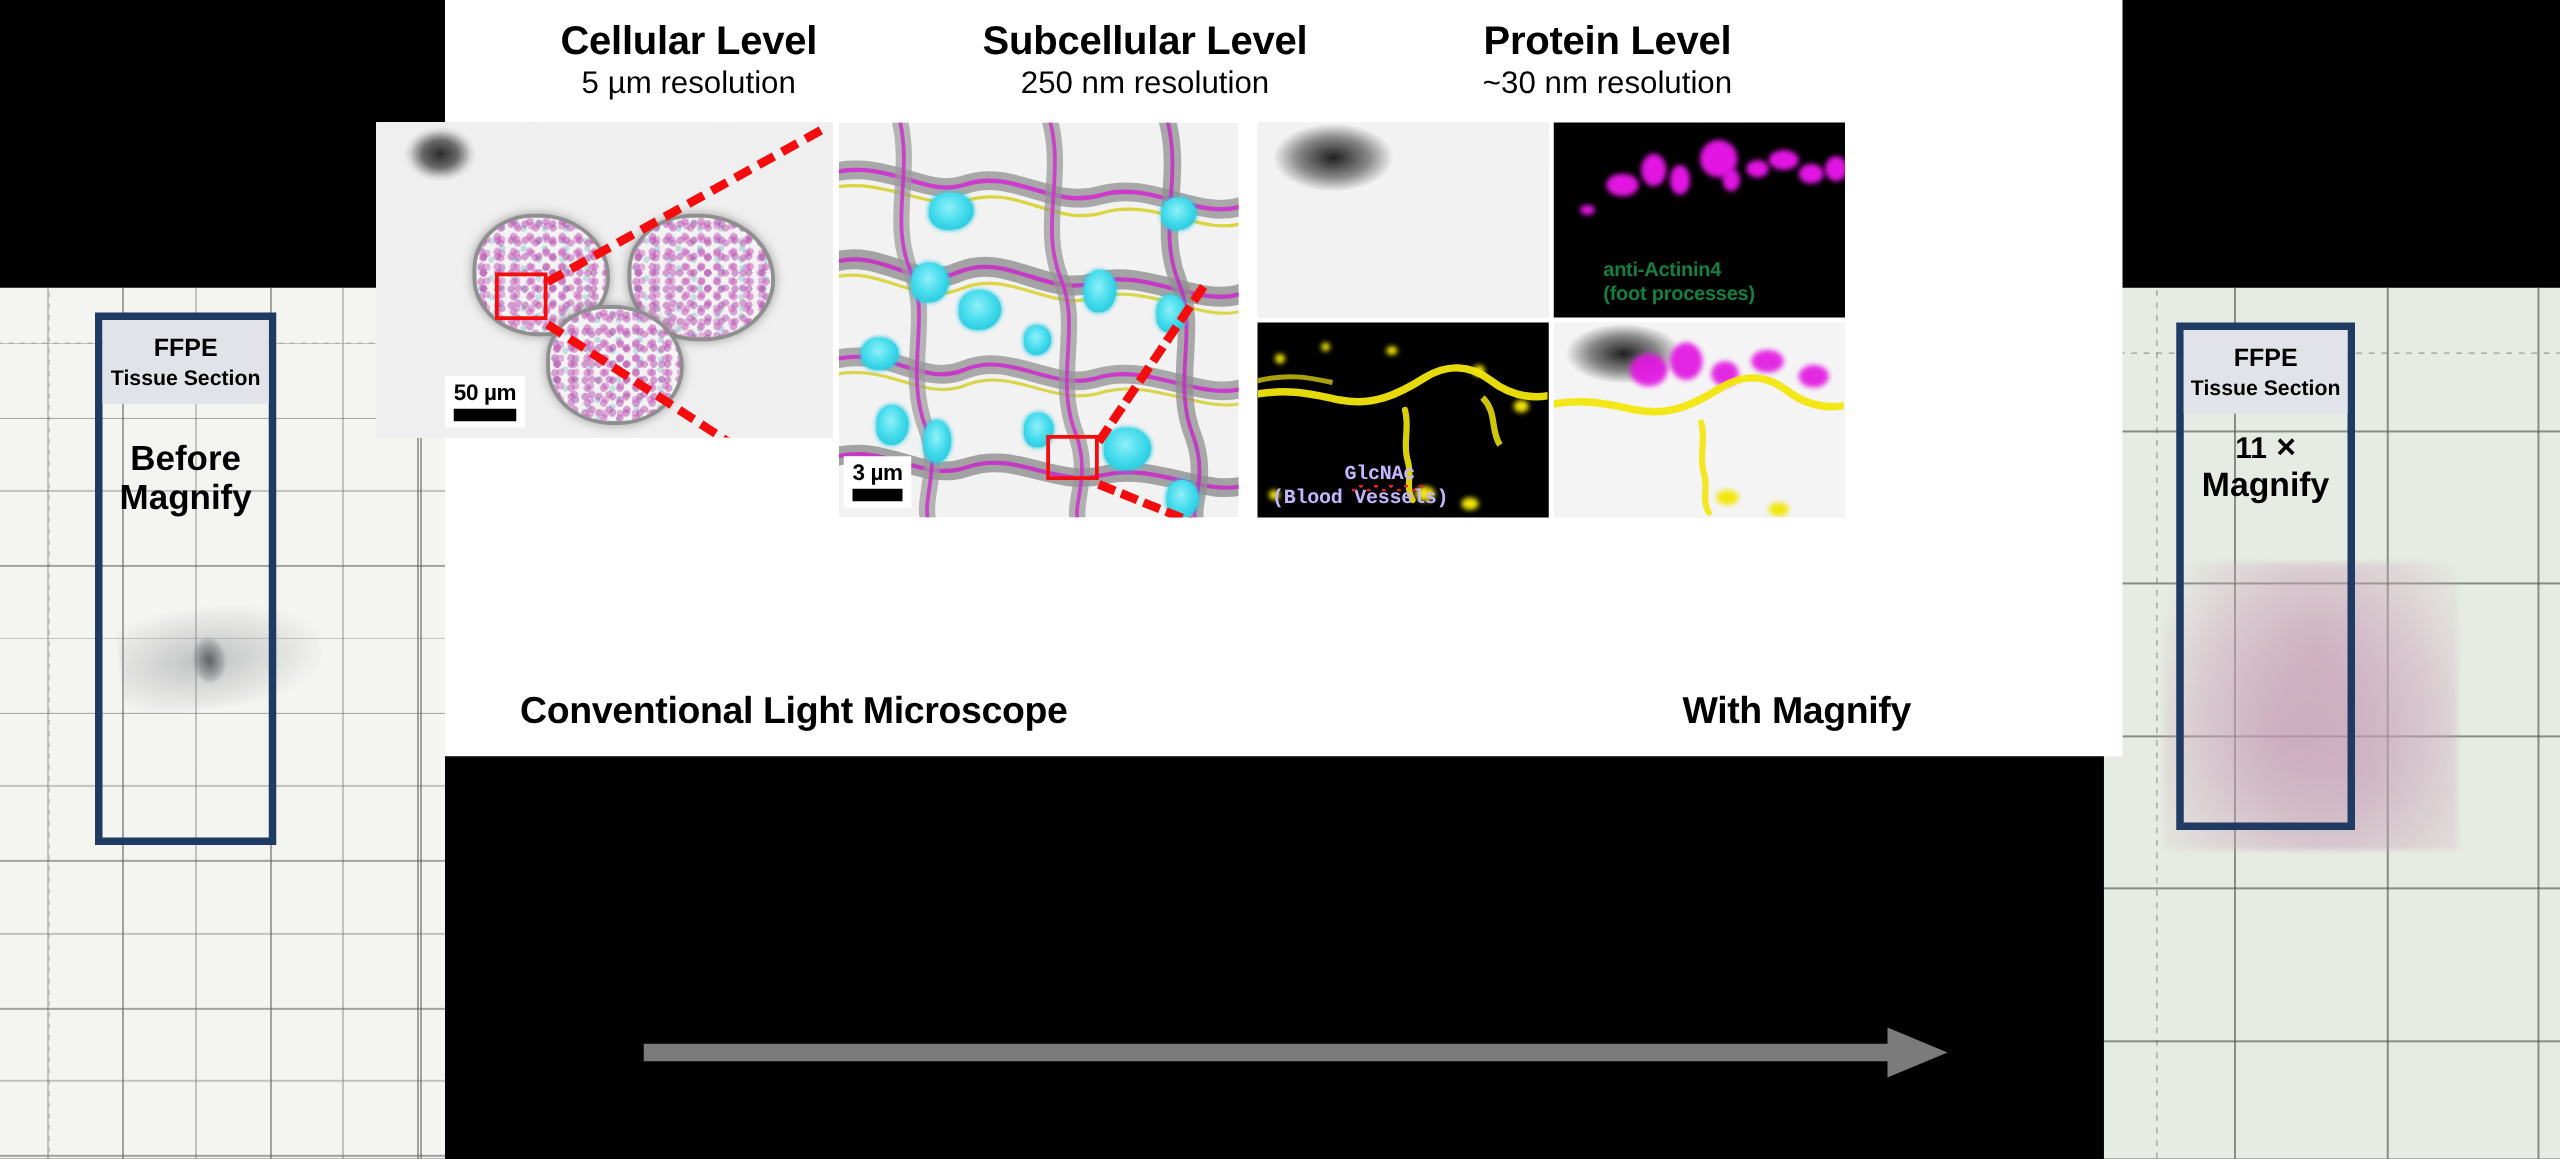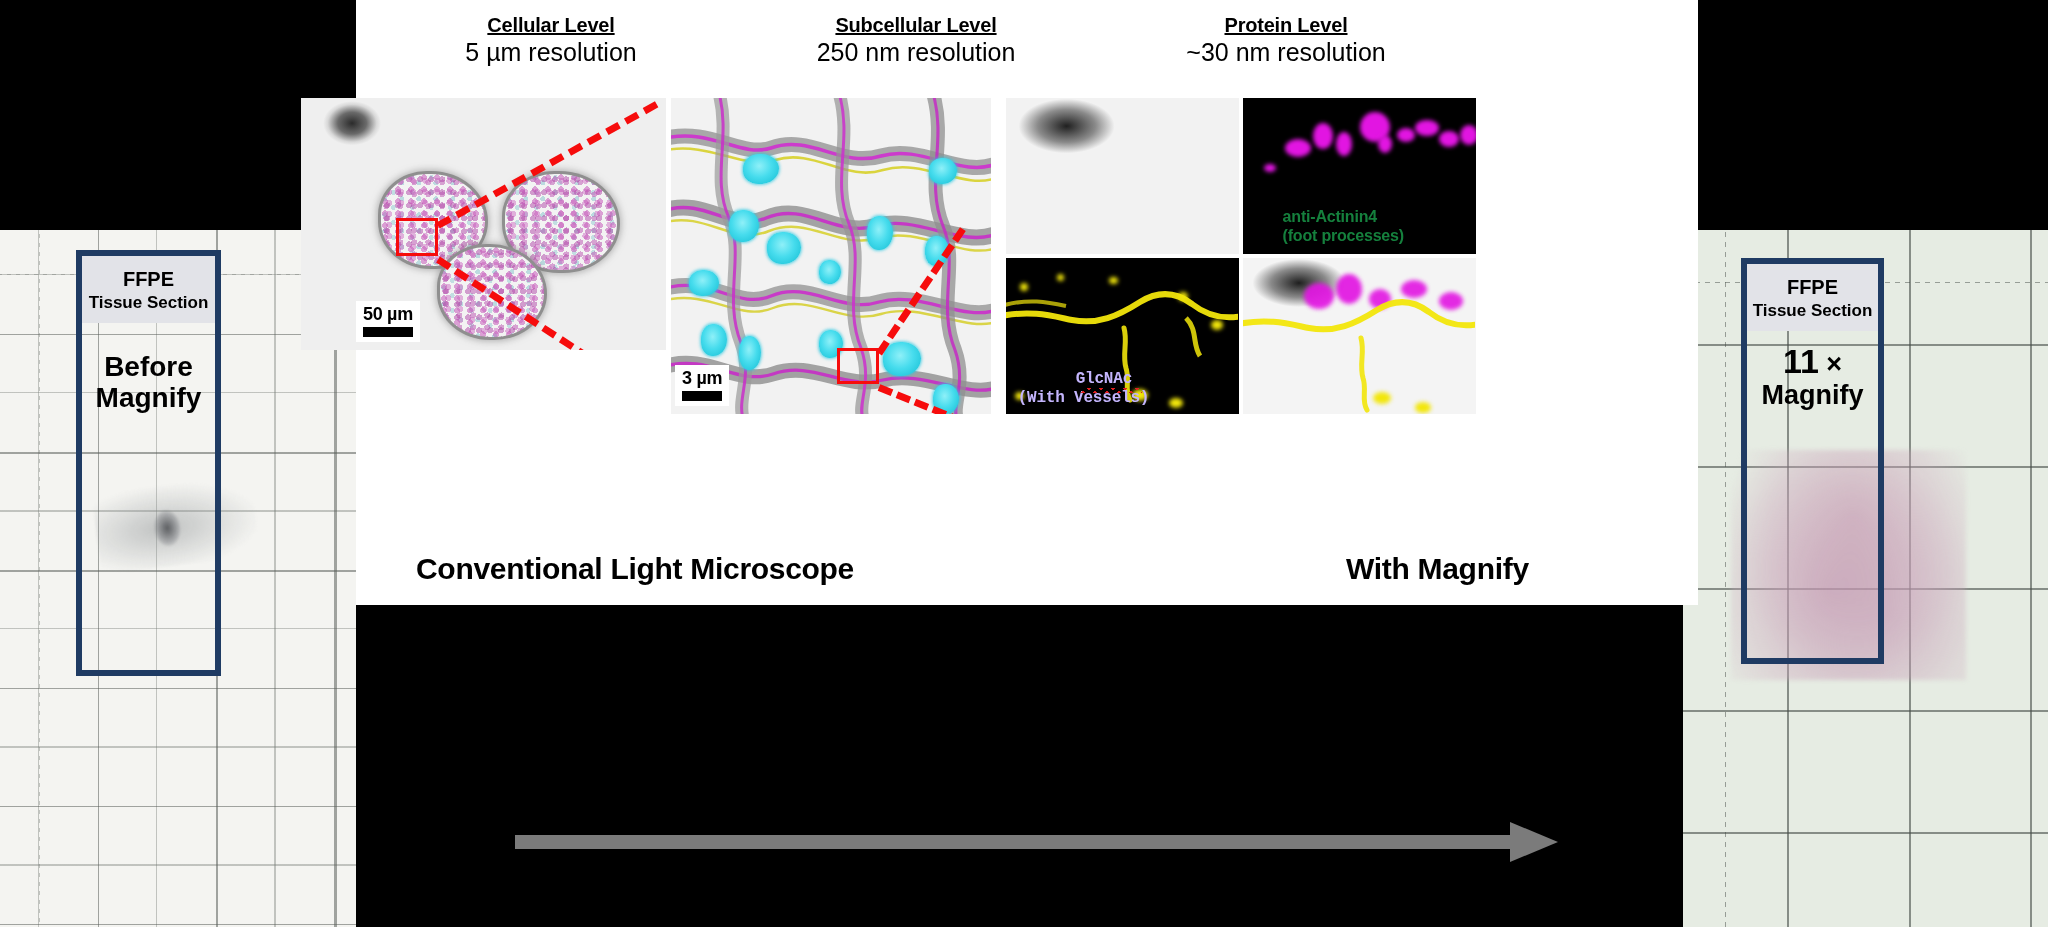--- a/index.html
+++ b/index.html
@@ -65,28 +65,28 @@
   .frame-right{left:58px;top:28px;width:143px;height:406px;}
 
   .label-plate{position:absolute;left:0;right:0;top:0;background:#e2e3e8;
     padding:12px 4px 10px;text-align:center;}
   .label-plate .l1{font-size:20px;font-weight:bold;color:#000;line-height:1.18;}
   .label-plate .l2{font-size:17px;font-weight:bold;color:#000;line-height:1.25;}
   .big-label{position:absolute;left:-22px;right:-22px;text-align:center;color:#000;
     font-weight:bold;line-height:1.12;}
   .big-left{top:95px;font-size:28px;}
   .big-right{top:78px;font-size:27px;}
-  .big-right .num{font-size:34px;}
+  .big-right .num{font-size:24px;}
 
   
   .figure{position:absolute;left:356px;top:0;width:1342px;height:605px;background:#fff;}
 
   .col-titles{position:absolute;left:0;top:14px;width:100%;height:88px;}
   .ctitle{position:absolute;text-align:center;color:#000;}
-  .ctitle .t1{font-size:20px;font-weight:bold;letter-spacing:-.2px;line-height:1.15;text-decoration:underline;}
+  .ctitle .t1{font-size:32px;font-weight:bold;letter-spacing:-.2px;line-height:1.15;}
   .ctitle .t2{font-size:25px;line-height:1.2;}
   .ct1{left:10px;width:370px;}
   .ct2{left:380px;width:360px;}
   .ct3{left:740px;width:380px;}
 
   .imgpanel{position:absolute;overflow:hidden;background:#fff;}
   .p1{left:-55px;top:98px;width:365px;height:252px;}
   .p2{left:315px;top:98px;width:320px;height:316px;}
 
   
@@ -342,21 +342,21 @@
         <div class="blob yl" style="left:74%;top:22%;width:10px;height:9px;"></div>
         <div class="blob yl" style="left:88%;top:40%;width:12px;height:10px;"></div>
         <div class="blob yl" style="left:54%;top:84%;width:16px;height:12px;"></div>
         <div class="blob yl" style="left:70%;top:90%;width:14px;height:10px;"></div>
         <div class="blob yl" style="left:4%;top:86%;width:9px;height:8px;"></div>
         <div class="anno anno-glc">
           <div style="position:relative;display:inline-block;padding-left:58px;">
             <span>GlcNAc</span>
             <span class="squiggle"></span>
           </div>
-          <div>(With Vessels)</div>
+          <div>(Blood Vessels)</div>
         </div>
       </div>
 
       <div class="q q-mer">
         <div class="blob mg" style="left:26%;top:16%;width:30px;height:26px;opacity:.92;"></div>
         <div class="blob mg" style="left:40%;top:10%;width:26px;height:30px;opacity:.92;"></div>
         <div class="blob mg" style="left:54%;top:20%;width:22px;height:20px;opacity:.9;"></div>
         <div class="blob mg" style="left:68%;top:14%;width:26px;height:18px;opacity:.9;"></div>
         <div class="blob mg" style="left:84%;top:22%;width:24px;height:18px;opacity:.9;"></div>
         <svg width="232" height="156" style="position:absolute;left:0;top:0;">

